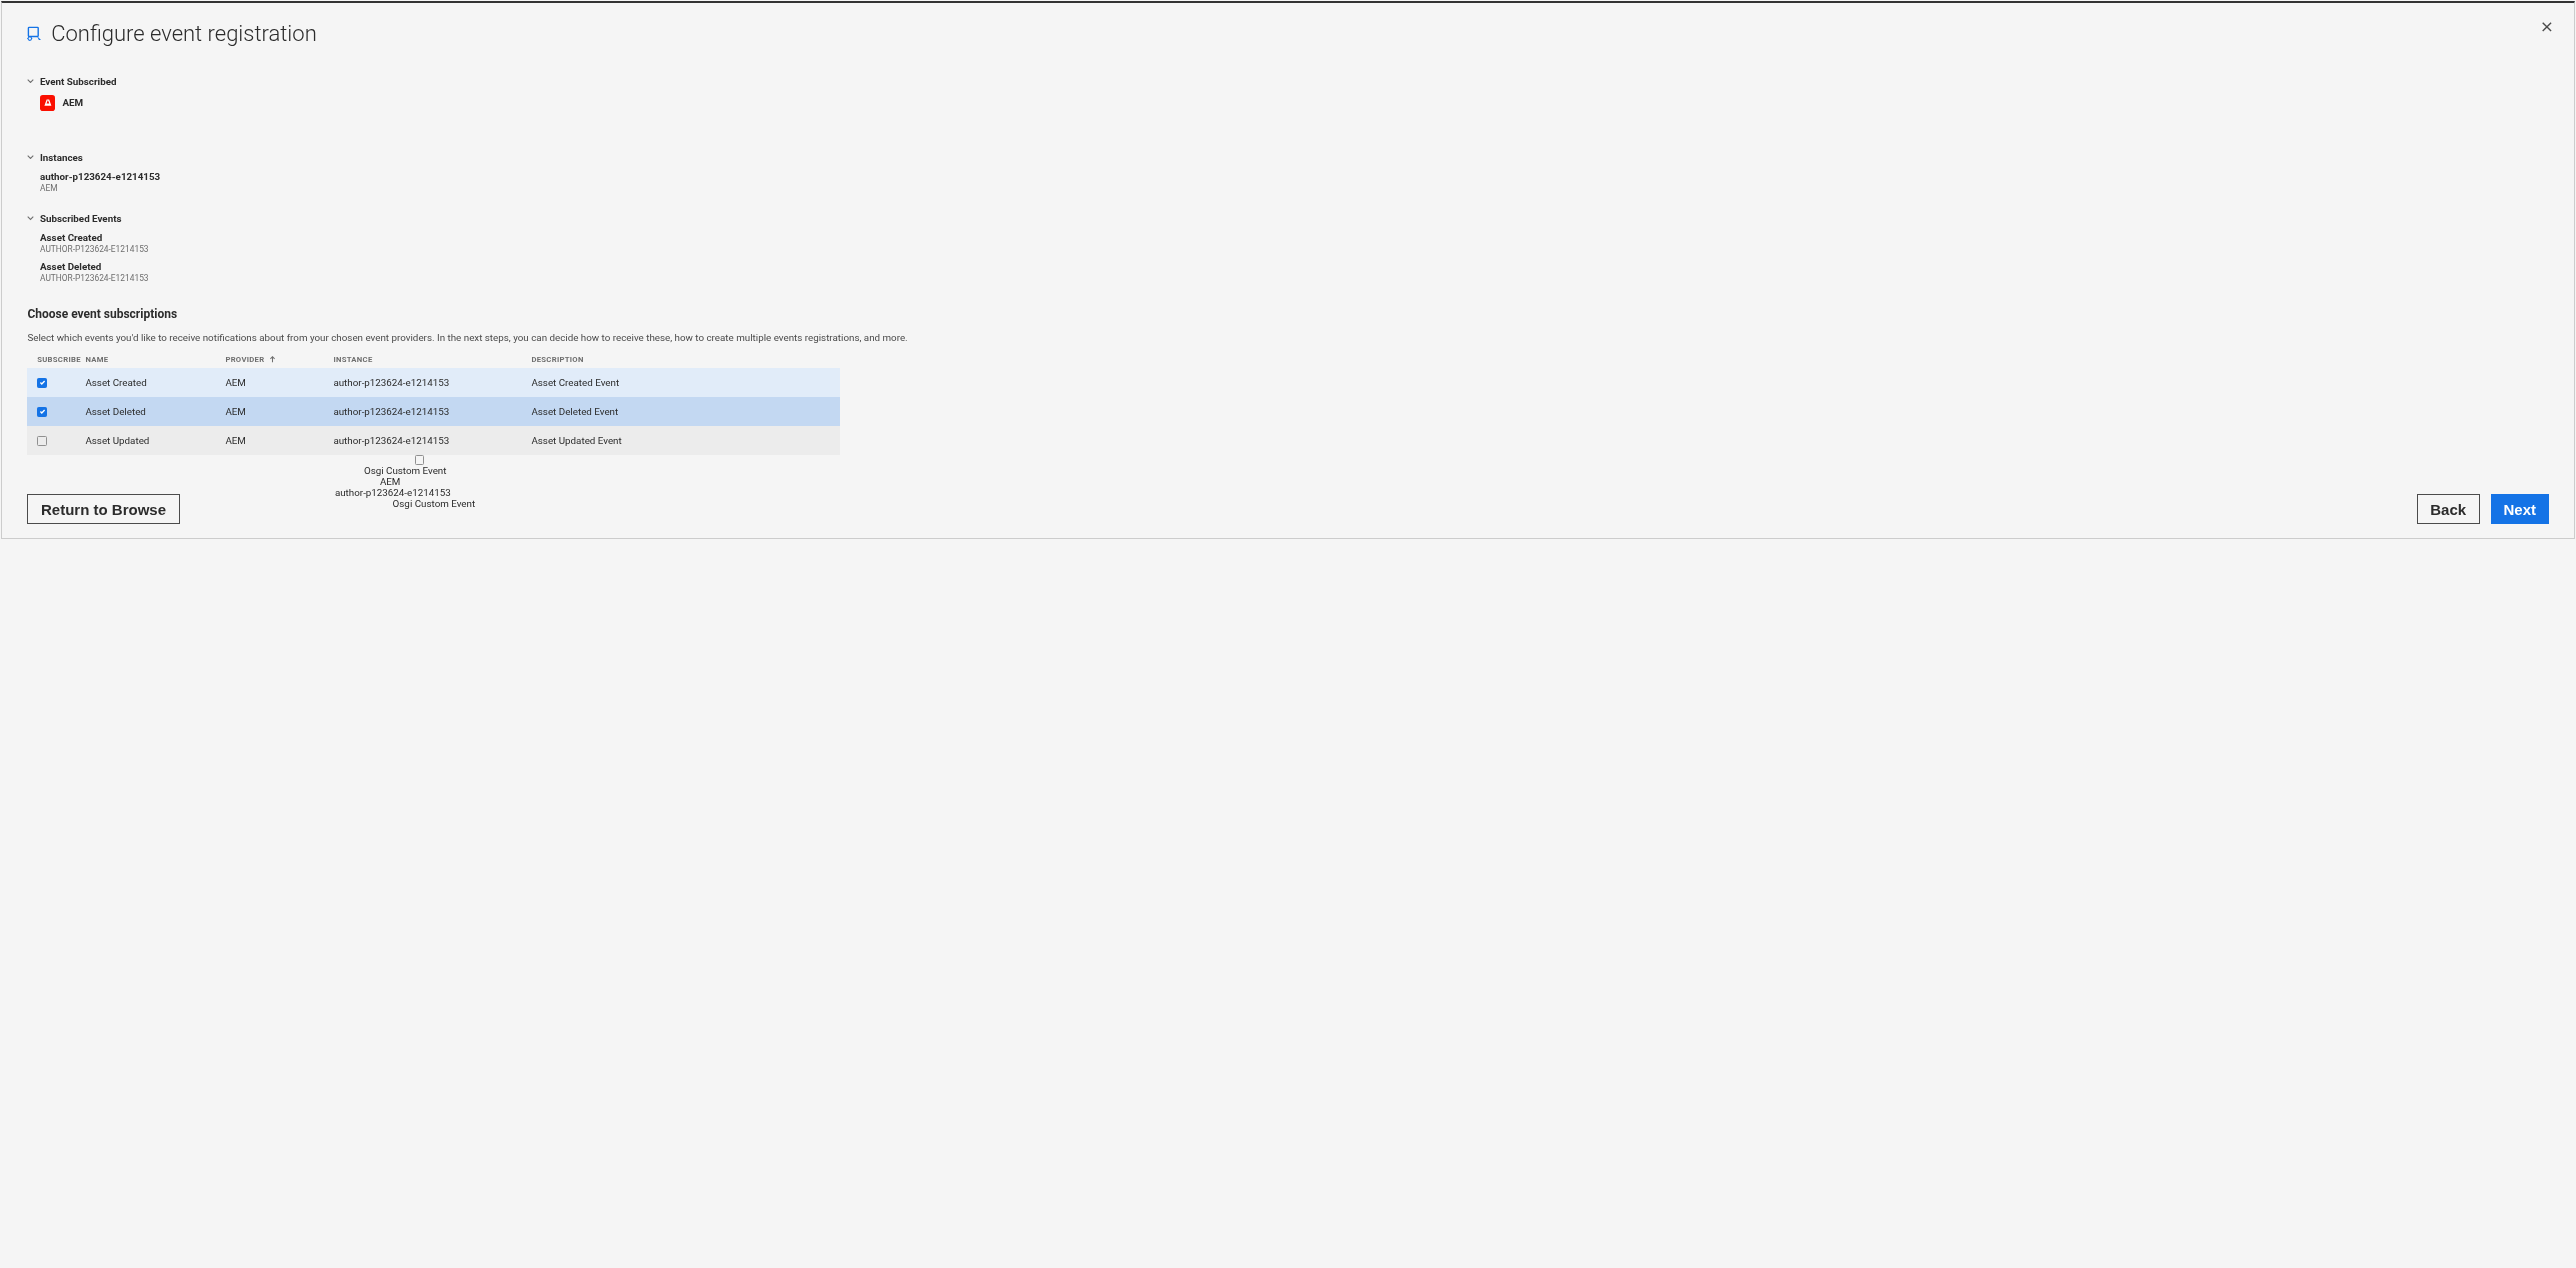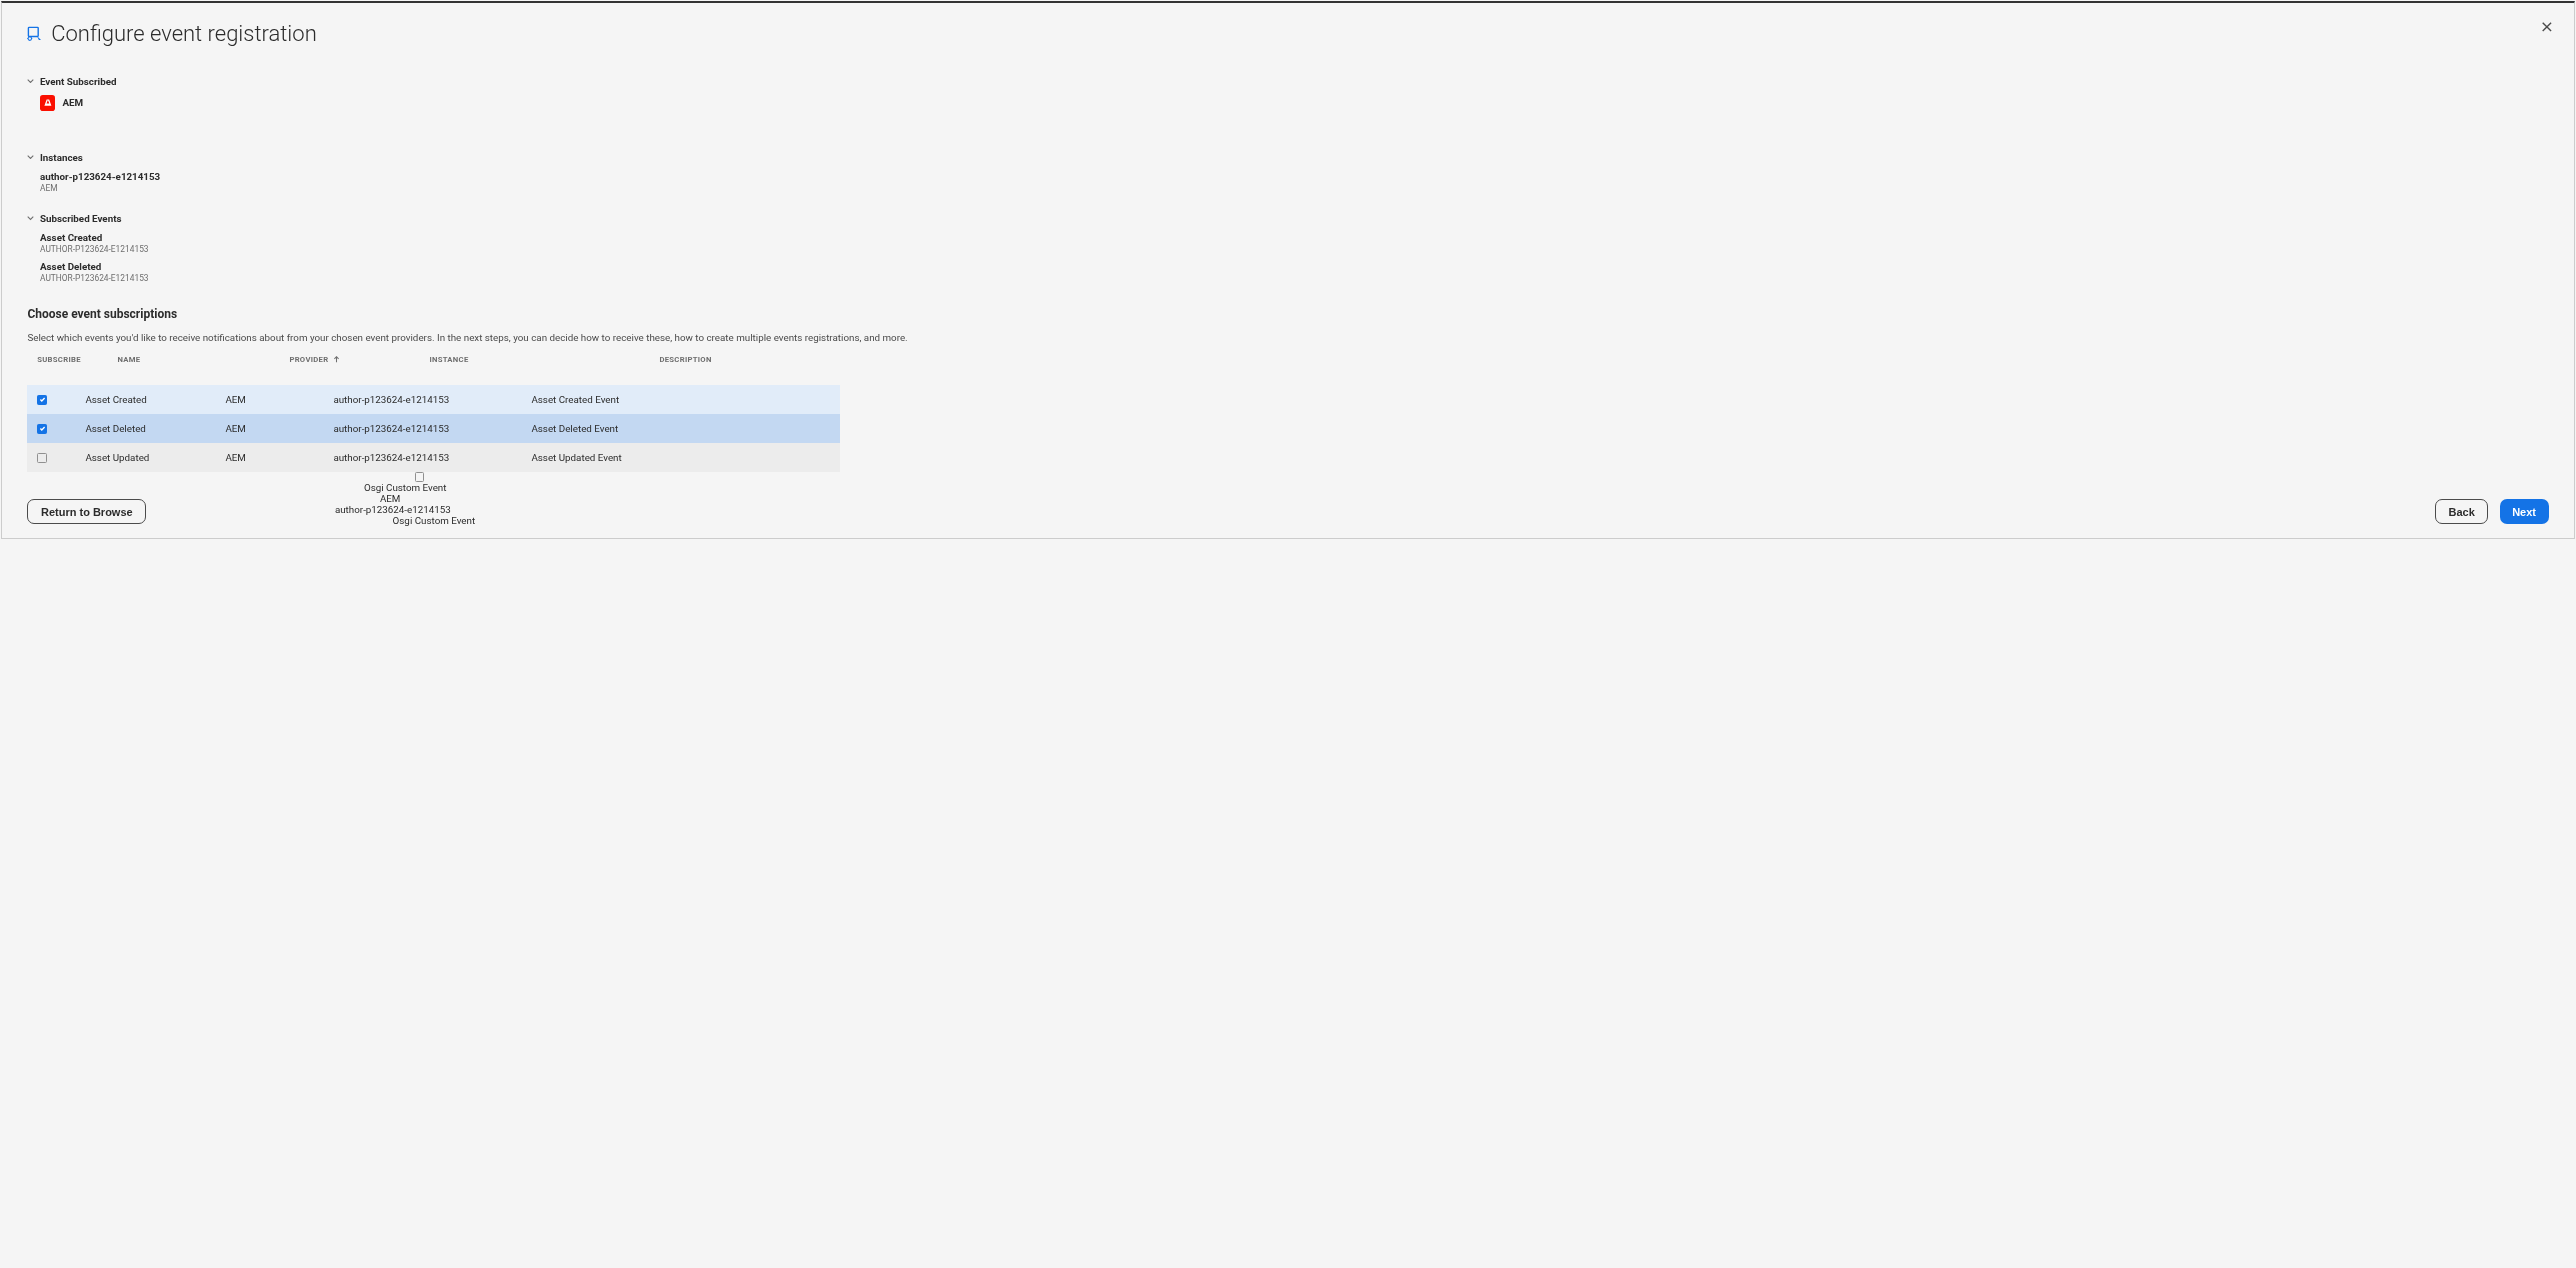--- a/index.html
+++ b/index.html
@@ -129,22 +129,21 @@
       font-size: 9.8px;
       color: #4b4b4b;
       margin-top: 11px;
     }
     .table {
       margin-top: 12.6px;
       width: 813px;
     }
     .thead {
       display: flex;
-      padding: 0 0 21px 0;
-      gap: 32px;
+      padding: 0 0 4px 0;
     }
     .th {
       font-size: 7.7px;
       font-weight: 700;
       color: #6e6e6e;
       letter-spacing: 0.3px;
       text-transform: uppercase;
       display: flex;
       align-items: center;
     }
@@ -194,24 +193,24 @@
       position: absolute;
       bottom: 0;
       left: 0;
       right: 0;
       display: flex;
       align-items: center;
       justify-content: space-between;
       padding: 14px 25px;
     }
     .btn {
-      font-size: 11px;
+      font-size: 15px;
       font-weight: 600;
       padding: 5.6px 12.6px;
-      border-radius: 7px;
+      border-radius: 0;
       cursor: pointer;
       border: none;
     }
     .btn-outline {
       background: transparent;
       border: 1px solid #4b4b4b;
       color: #2c2c2c;
     }
     .btn-primary {
       background: #1473e6;

